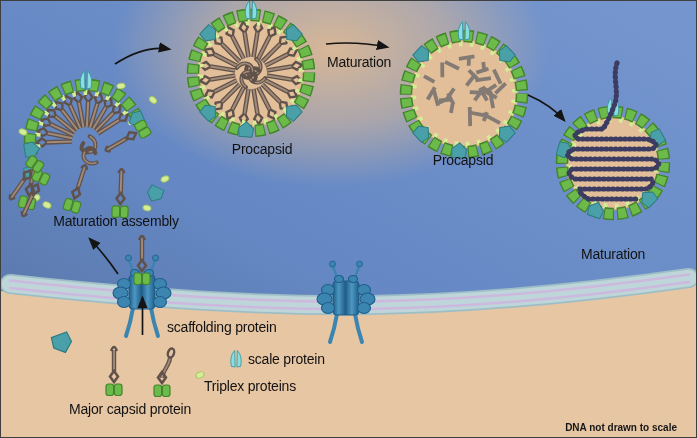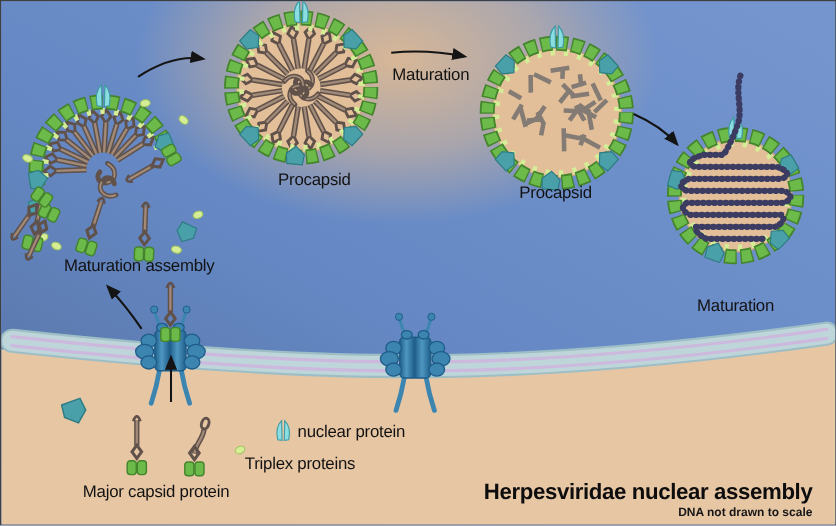--- a/index.html
+++ b/index.html
@@ -424,19 +424,19 @@
     <path marker-end="url(#ah)" d="M117,273 Q104,254 89,238"></path>
     <path marker-end="url(#ah)" d="M141.5,334 L141.5,297"></path>
   </g>
 </svg>
 
 <div class="lbl centered" style="left:115px;top:213px">Maturation assembly</div>
 <div class="lbl centered" style="left:261px;top:141px">Procapsid</div>
 <div class="lbl centered" style="left:358px;top:54px">Maturation</div>
 <div class="lbl centered" style="left:462px;top:152px">Procapsid</div>
 <div class="lbl centered" style="left:612px;top:246px">Maturation</div>
-<div class="lbl" style="left:247px;top:351px">nuclear protein</div>
+<div class="lbl" style="left:166px;top:319px">scaffolding protein</div>
+<div class="lbl" style="left:247px;top:351px">scale protein</div>
 <div class="lbl" style="left:68px;top:401px">Major capsid protein</div>
 <div class="lbl" style="left:203px;top:378px">Triplex proteins</div>
-<div class="title">Herpesviridae nuclear assembly</div>
 <div class="note">DNA not drawn to scale</div>
 
 </div>
 
 </body></html>

